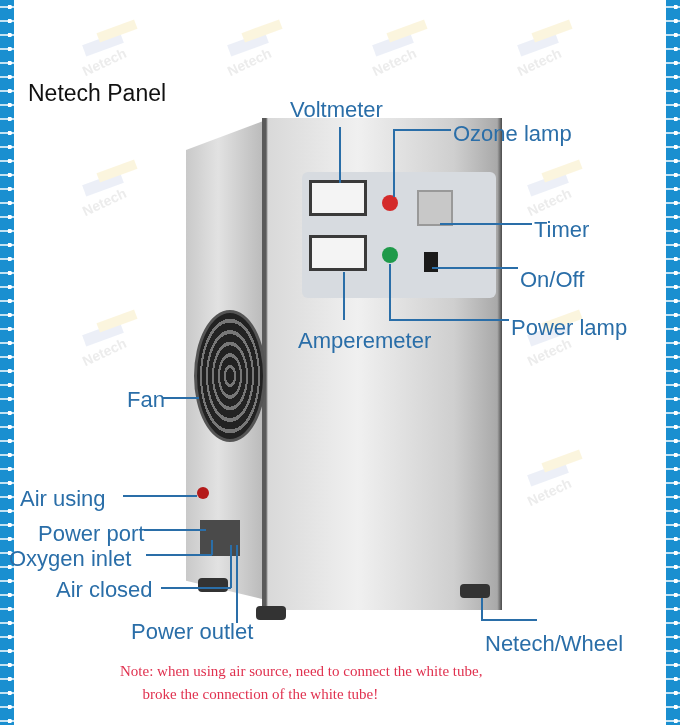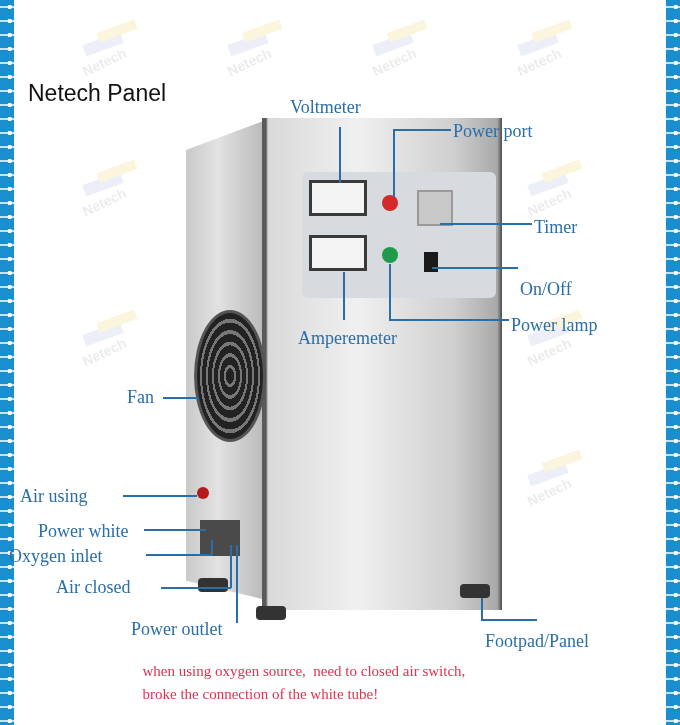--- a/index.html
+++ b/index.html
@@ -13,21 +13,21 @@
   .border.left { left: 0; }
   .border.right { right: 0; }
 
   .watermark { position: absolute; width: 70px; height: 70px; opacity: 0.35; pointer-events: none; }
   .watermark .h1 { position: absolute; left: 8px; top: 18px; width: 40px; height: 12px; background: #c9d3ea; transform: rotate(-20deg); }
   .watermark .h2 { position: absolute; left: 22px; top: 6px; width: 40px; height: 10px; background: #f5e3a3; transform: rotate(-20deg); }
   .watermark .t { position: absolute; left: 6px; top: 34px; font-size: 14px; color: #c9c9c9; transform: rotate(-25deg); font-weight: bold; }
 
   .title { position: absolute; left: 28px; top: 80px; font-size: 23px; color: #111; }
 
-  .lbl { position: absolute; font-family: Liberation Serif, serif; font-size: 18px; color: #2a6ea8; white-space: nowrap; }
+  .lbl { position: absolute; font-family: Liberation Sans, sans-serif; font-size: 22px; color: #2a6ea8; white-space: nowrap; }
   .line { position: absolute; background: #2a6ea8; }
 
   
   .machine-side { position: absolute; left: 186px; top: 120px; width: 80px; height: 480px;
     background: linear-gradient(90deg, #c9c9c9, #e2e2e2 40%, #b8b8b8); clip-path: polygon(0 30px, 100% 0, 100% 100%, 0 96%); }
   .machine-front { position: absolute; left: 262px; top: 118px; width: 240px; height: 492px;
     background: linear-gradient(90deg, #5a5a5a 0 4px, #d9d9d9 6px, #f0f0f0 40%, #cfcfcf 80%, #a9a9a9 98%, #4a4a4a); }
   .panel { position: absolute; left: 302px; top: 172px; width: 194px; height: 126px; background: #d7dbe0; border-radius: 6px; }
   .meter { position: absolute; width: 52px; height: 30px; border: 3px solid #3a3a3a; background: #f4f4f4; }
   .lamp { position: absolute; width: 16px; height: 16px; border-radius: 50%; }
@@ -109,54 +109,54 @@
   <div class="airsw"></div>
   <div class="ports"></div>
   <div class="foot" style="left:198px;top:578px"></div>
   <div class="foot" style="left:256px;top:606px"></div>
   <div class="foot" style="left:460px;top:584px"></div>
 </div>
 
 <div class="lbl" style="left:290px;top:97px">Voltmeter</div>
 <div class="line" style="left:339px;top:127px;width:2px;height:56px"></div>
 
-<div class="lbl" style="left:453px;top:121px">Power port</div>
+<div class="lbl" style="left:453px;top:121px">Ozone lamp</div>
 <div class="line" style="left:393px;top:129px;width:58px;height:2px"></div>
 <div class="line" style="left:393px;top:129px;width:2px;height:68px"></div>
 
 <div class="lbl" style="left:534px;top:217px">Timer</div>
 <div class="line" style="left:440px;top:223px;width:92px;height:2px"></div>
 
-<div class="lbl" style="left:520px;top:279px">On/Off</div>
+<div class="lbl" style="left:520px;top:267px">On/Off</div>
 <div class="line" style="left:432px;top:267px;width:86px;height:2px"></div>
 
 <div class="lbl" style="left:298px;top:328px">Amperemeter</div>
 <div class="line" style="left:343px;top:272px;width:2px;height:48px"></div>
 
 <div class="lbl" style="left:511px;top:315px">Power lamp</div>
 <div class="line" style="left:389px;top:264px;width:2px;height:56px"></div>
 <div class="line" style="left:389px;top:319px;width:120px;height:2px"></div>
 
 <div class="lbl" style="left:127px;top:387px">Fan</div>
 <div class="line" style="left:163px;top:397px;width:36px;height:2px"></div>
 
 <div class="lbl" style="left:20px;top:486px">Air using</div>
 <div class="line" style="left:123px;top:495px;width:74px;height:2px"></div>
 
-<div class="lbl" style="left:38px;top:521px">Power white</div>
+<div class="lbl" style="left:38px;top:521px">Power port</div>
 <div class="line" style="left:144px;top:529px;width:62px;height:2px"></div>
 
 <div class="lbl" style="left:9px;top:546px">Oxygen inlet</div>
 <div class="line" style="left:146px;top:554px;width:66px;height:2px"></div>
 <div class="line" style="left:211px;top:540px;width:2px;height:15px"></div>
 
 <div class="lbl" style="left:56px;top:577px">Air closed</div>
 <div class="line" style="left:161px;top:587px;width:70px;height:2px"></div>
 <div class="line" style="left:230px;top:545px;width:2px;height:43px"></div>
 
 <div class="lbl" style="left:131px;top:619px">Power outlet</div>
 <div class="line" style="left:236px;top:545px;width:2px;height:78px"></div>
 
-<div class="lbl" style="left:485px;top:631px">Footpad/Panel</div>
+<div class="lbl" style="left:485px;top:631px">Netech/Wheel</div>
 <div class="line" style="left:481px;top:598px;width:2px;height:22px"></div>
 <div class="line" style="left:481px;top:619px;width:56px;height:2px"></div>
 
-<div class="note"><div>      when using oxygen source,  need to closed air switch,</div><div>      broke the connection of the white tube!</div></div>
+<div class="note"><div>Note: when using air source, need to connect the white tube,</div><div>      broke the connection of the white tube!</div></div>
 
 </body></html>

